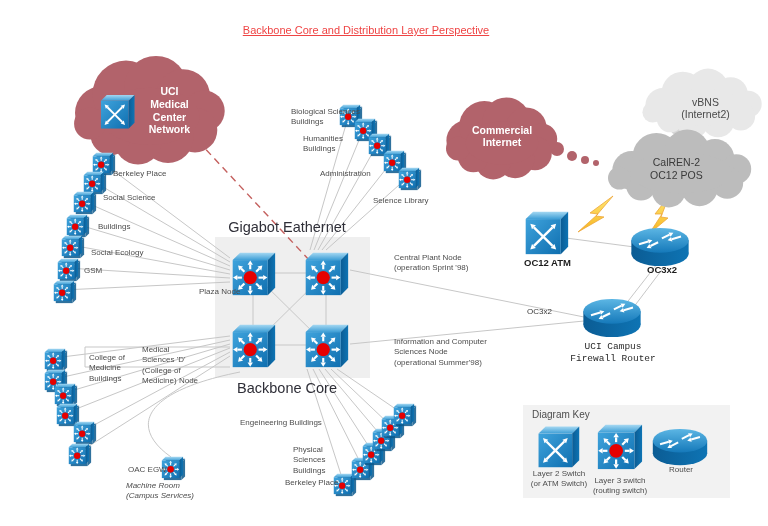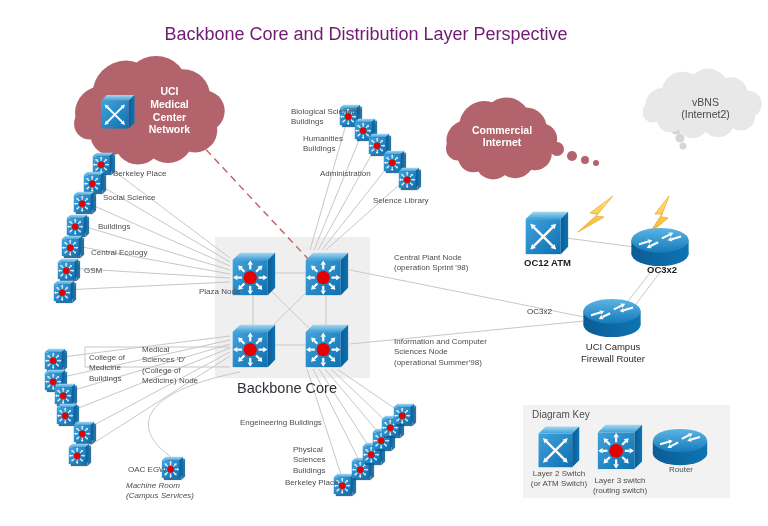--- a/index.html
+++ b/index.html
@@ -10,21 +10,21 @@
   #cloud-layer,#node-layer,#label-layer{position:absolute;left:0;top:0;width:100%;height:100%;z-index:3;pointer-events:none;}
   .cloud{position:absolute;}
   .cloud svg{overflow:visible;display:block;}
   .cloud-label{position:absolute;transform:translate(-50%,-50%);text-align:center;
                font-size:10.5px;line-height:1.22;white-space:pre-line;z-index:4;}
   .node{position:absolute;line-height:0;}
   .sw-stack svg{filter:drop-shadow(2.5px 2.5px 0 rgba(10,88,140,0.85));}
   .lbl{position:absolute;font-size:8px;line-height:1.3;color:#4d4d4d;white-space:pre-line;}
   .lbl.center{transform:translateX(-50%);text-align:center;}
   .title{position:absolute;left:366px;top:24px;transform:translateX(-50%);
-         font-size:18px;color:#701a75;white-space:nowrap;z-index:4;}
+         font-size:11px;color:#ef4444;white-space:nowrap;z-index:4;text-decoration:underline;}
 </style>
 </head>
 <body>
 
 <div id="canvas">
   <svg width="0" height="0" style="position:absolute" aria-hidden="true">
     <defs>
       <linearGradient id="gface" x1="0" y1="0" x2="1" y2="1">
         <stop offset="0" stop-color="#3fa3dc"></stop>
           <stop offset="1" stop-color="#0f6fb0"></stop>
@@ -150,20 +150,37 @@
           <circle cx="100.8" cy="46.2" r="14.3" fill="#e8e8e8"></circle>
           <circle cx="78.1" cy="51.0" r="16.3" fill="#e8e8e8"></circle>
           <circle cx="52.9" cy="53.0" r="15.3" fill="#e8e8e8"></circle>
           <circle cx="30.2" cy="49.0" r="13.3" fill="#e8e8e8"></circle>
           <circle cx="12.6" cy="42.2" r="10.2" fill="#e8e8e8"></circle>
           <ellipse cx="63" cy="37.400000000000006" rx="41.580000000000005" ry="18.36" fill="#e8e8e8"></ellipse>
         </svg>
         <div class="cloud-label" style="left: 65.52px; top: 30.6px; color: rgb(74, 74, 74); font-weight: 400; margin-top: 8px;">vBNS
 (Internet2)</div>
       </div>
+      <div class="cloud" style="left: 604px; top: 131px; width: 154px; height: 76px;">
+        <svg width="154" height="76" viewBox="0 0 154 76">
+          <circle cx="27.7" cy="39.5" r="19.4" fill="#bcbcbc"></circle>
+          <circle cx="52.4" cy="25.8" r="23.9" fill="#bcbcbc"></circle>
+          <circle cx="83.2" cy="21.3" r="22.8" fill="#bcbcbc"></circle>
+          <circle cx="110.9" cy="27.4" r="19.4" fill="#bcbcbc"></circle>
+          <circle cx="132.4" cy="38.0" r="14.8" fill="#bcbcbc"></circle>
+          <circle cx="123.2" cy="51.7" r="16.0" fill="#bcbcbc"></circle>
+          <circle cx="95.5" cy="57.0" r="18.2" fill="#bcbcbc"></circle>
+          <circle cx="64.7" cy="59.3" r="17.1" fill="#bcbcbc"></circle>
+          <circle cx="37.0" cy="54.7" r="14.8" fill="#bcbcbc"></circle>
+          <circle cx="15.4" cy="47.1" r="11.4" fill="#bcbcbc"></circle>
+          <ellipse cx="77" cy="41.800000000000004" rx="50.82" ry="20.520000000000003" fill="#bcbcbc"></ellipse>
+        </svg>
+        <div class="cloud-label" style="left: 72.38px; top: 38px; color: rgb(58, 58, 58); font-weight: 400;">CalREN-2
+OC12 POS</div>
+      </div>
     </div>
   <div id="node-layer">
       <div class="node" style="left: 229px; top: 249px;"><svg width="48" height="48" viewBox="0 0 52 52">
           <polygon points="4,12 42,12 50,4 12,4" fill="url(#gtop)"></polygon>
           <polygon points="42,12 50,4 50,42 42,50" fill="url(#gside)"></polygon>
           <rect x="4" y="12" width="38" height="38" fill="url(#gface)"></rect>
           <line x1="32" y1="31" x2="37" y2="31" stroke="#fff" stroke-width="2.3"></line>
           <polygon points="41.6,31 37.0,33.9 37.0,28.1" fill="#fff"></polygon>
           <line x1="29.36396103067893" y1="37.36396103067893" x2="32.89949493661167" y2="40.89949493661167" stroke="#fff" stroke-width="2.3"></line>
           <polygon points="36.152186130069786,44.152186130069786 30.8,43.0 35.0,38.8" fill="#fff"></polygon>
@@ -892,25 +909,26 @@
           <polygon points="24,15 20.4,18.6 19.0,13.8" fill="#fff"></polygon>
           <line x1="54" y1="11" x2="44.3268577643837" y2="13.763754924461798" stroke="#fff" stroke-width="2.2"></line>
           <polygon points="40,15 43.6,11.4 45.0,16.2" fill="#fff"></polygon>
           <line x1="34" y1="13" x2="41.97507764050038" y2="9.01246117974981" stroke="#fff" stroke-width="2.2"></line>
           <polygon points="46,7 43.1,11.2 40.9,6.8" fill="#fff"></polygon>
           <line x1="30" y1="17" x2="22.02492235949962" y2="20.987538820250187" stroke="#fff" stroke-width="2.2"></line>
           <polygon points="18,23 20.9,18.8 23.1,23.2" fill="#fff"></polygon>
         </svg></div>
     </div>
   <div id="label-layer">
+      <div class="lbl center" style="left: 287px; top: 218px; font-size: 14.5px; color: rgb(47, 47, 56);">Gigabot Eathernet</div>
       <div class="lbl center" style="left: 287px; top: 379px; font-size: 14.5px; color: rgb(47, 47, 56);">Backbone Core</div>
       <div class="lbl" style="left: 113px; top: 169px;">Berkeley Place</div>
       <div class="lbl" style="left: 103px; top: 193px;">Social Science</div>
       <div class="lbl" style="left: 98px; top: 222px;">Buildings</div>
-      <div class="lbl" style="left: 91px; top: 248px;">Central Ecology</div>
+      <div class="lbl" style="left: 91px; top: 248px;">Social Ecology</div>
       <div class="lbl" style="left: 84px; top: 266px;">GSM</div>
       <div class="lbl" style="left: 175px; top: 287px; padding-left: 24px;">Plaza Node</div>
       <div class="lbl" style="left: 262px; top: 107px; margin-left: 29px;">Biological Sciences
 Buildings</div>
       <div class="lbl" style="left: 303px; top: 134px;">Humanities
 Buildings</div>
       <div class="lbl" style="left: 320px; top: 169px;">Administration</div>
       <div class="lbl" style="left: 373px; top: 196px;">Selence Library</div>
       <div class="lbl" style="left: 394px; top: 253px;">Central Plant Node
 (operation Sprint '98)</div>
@@ -928,21 +946,21 @@
       <div class="lbl" style="left: 128px; top: 465px;">OAC EGW</div>
       <div class="lbl" style="left: 126px; top: 481px; font-style: italic;">Machine Room
 (Campus Services)</div>
       <div class="lbl" style="left: 240px; top: 418px;">Engeineering Buildings</div>
       <div class="lbl" style="left: 293px; top: 445px;">Physical
 Sciences
 Buildings</div>
       <div class="lbl" style="left: 285px; top: 478px;">Berkeley Place</div>
       <div class="lbl" style="left: 524px; top: 257px; font-size: 9.5px; font-weight: 700; color: rgb(28, 28, 28);">OC12 ATM</div>
       <div class="lbl" style="left: 647px; top: 264px; font-size: 9.5px; font-weight: 700; color: rgb(28, 28, 28);">OC3x2</div>
-      <div class="lbl center" style="left: 613px; top: 341px; font-size: 9.5px; color: rgb(42, 42, 42);">UCI Campus
+      <div class="lbl center" style="left: 613px; top: 341px; font-size: 9.5px; color: rgb(42, 42, 42); font-family: Liberation Mono, monospace;">UCI Campus
 Firewall Router</div>
       <div class="lbl" style="left: 532px; top: 408px; font-size: 10px; color: rgb(77, 77, 77);">Diagram Key</div>
       <div class="lbl center" style="left: 559px; top: 469px;">Layer 2 Switch
 (or ATM Switch)</div>
       <div class="lbl center" style="left: 620px; top: 476px;">Layer 3 switch
 (routing switch)</div>
       <div class="lbl center" style="left: 681px; top: 465px;">Router</div>
     </div>
   <div class="title">Backbone Core and Distribution Layer Perspective</div>
 </div>

